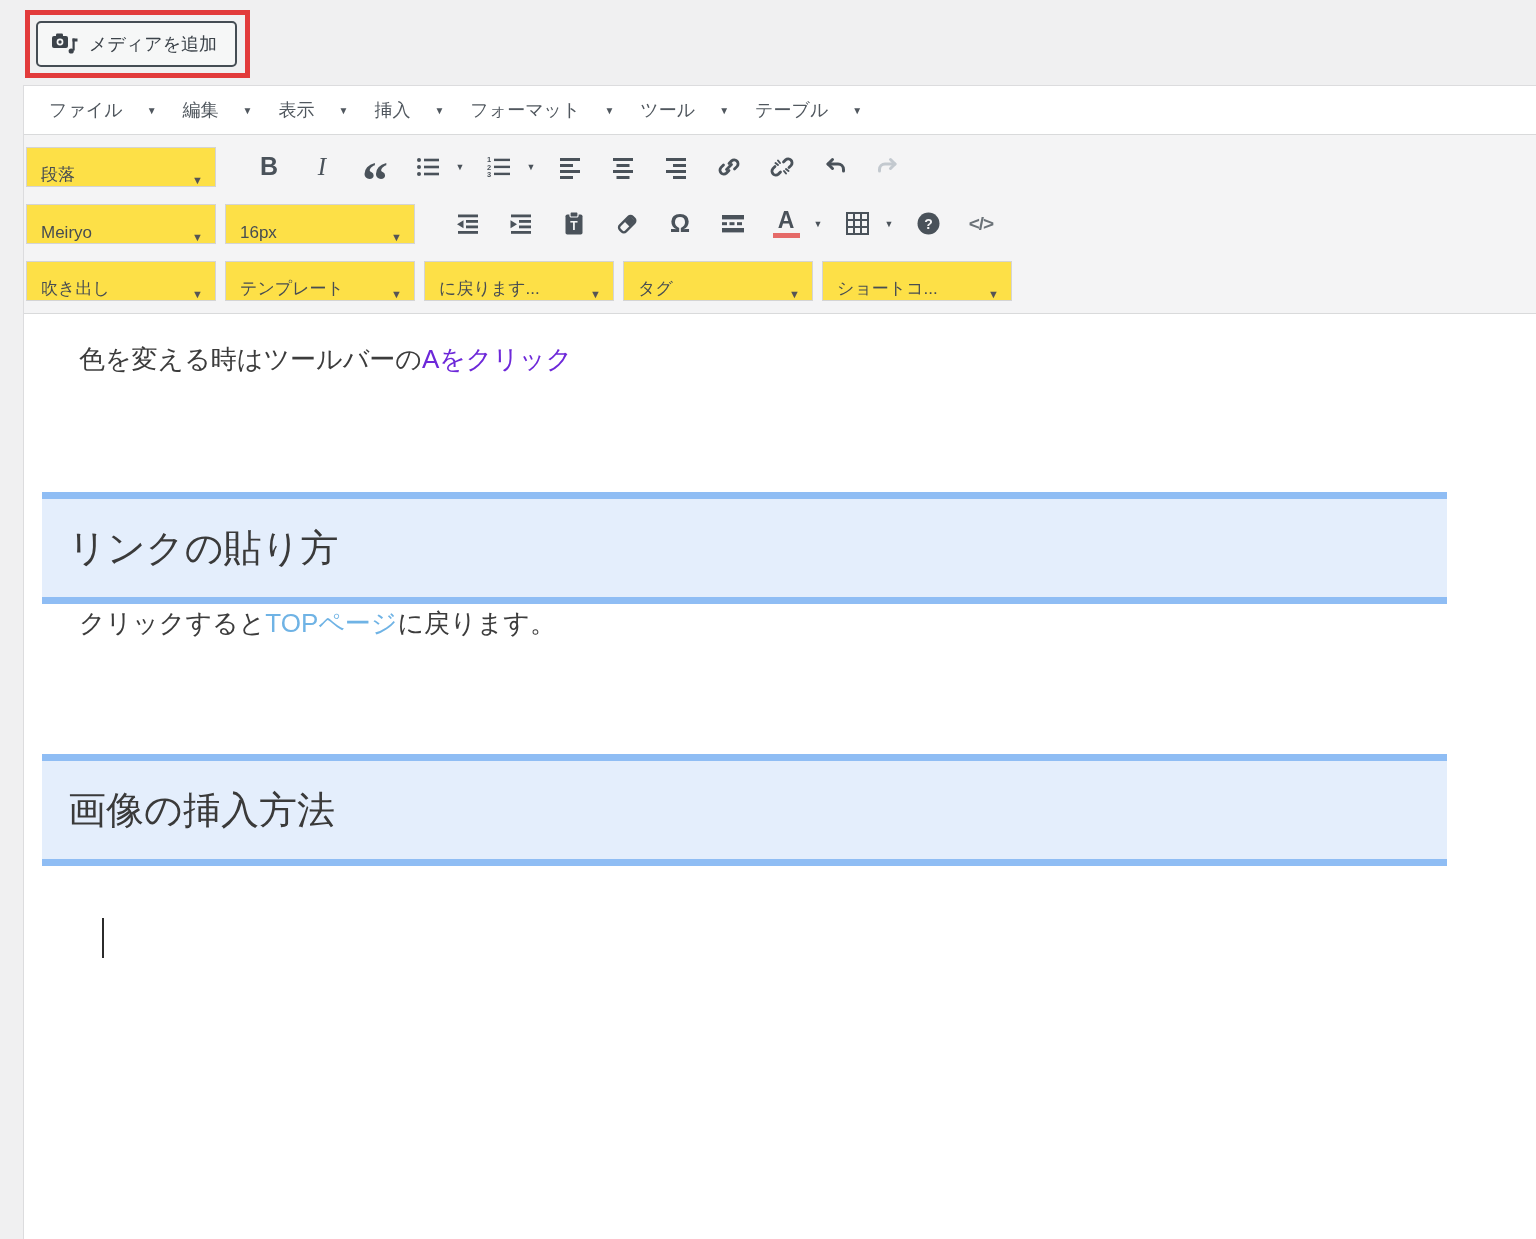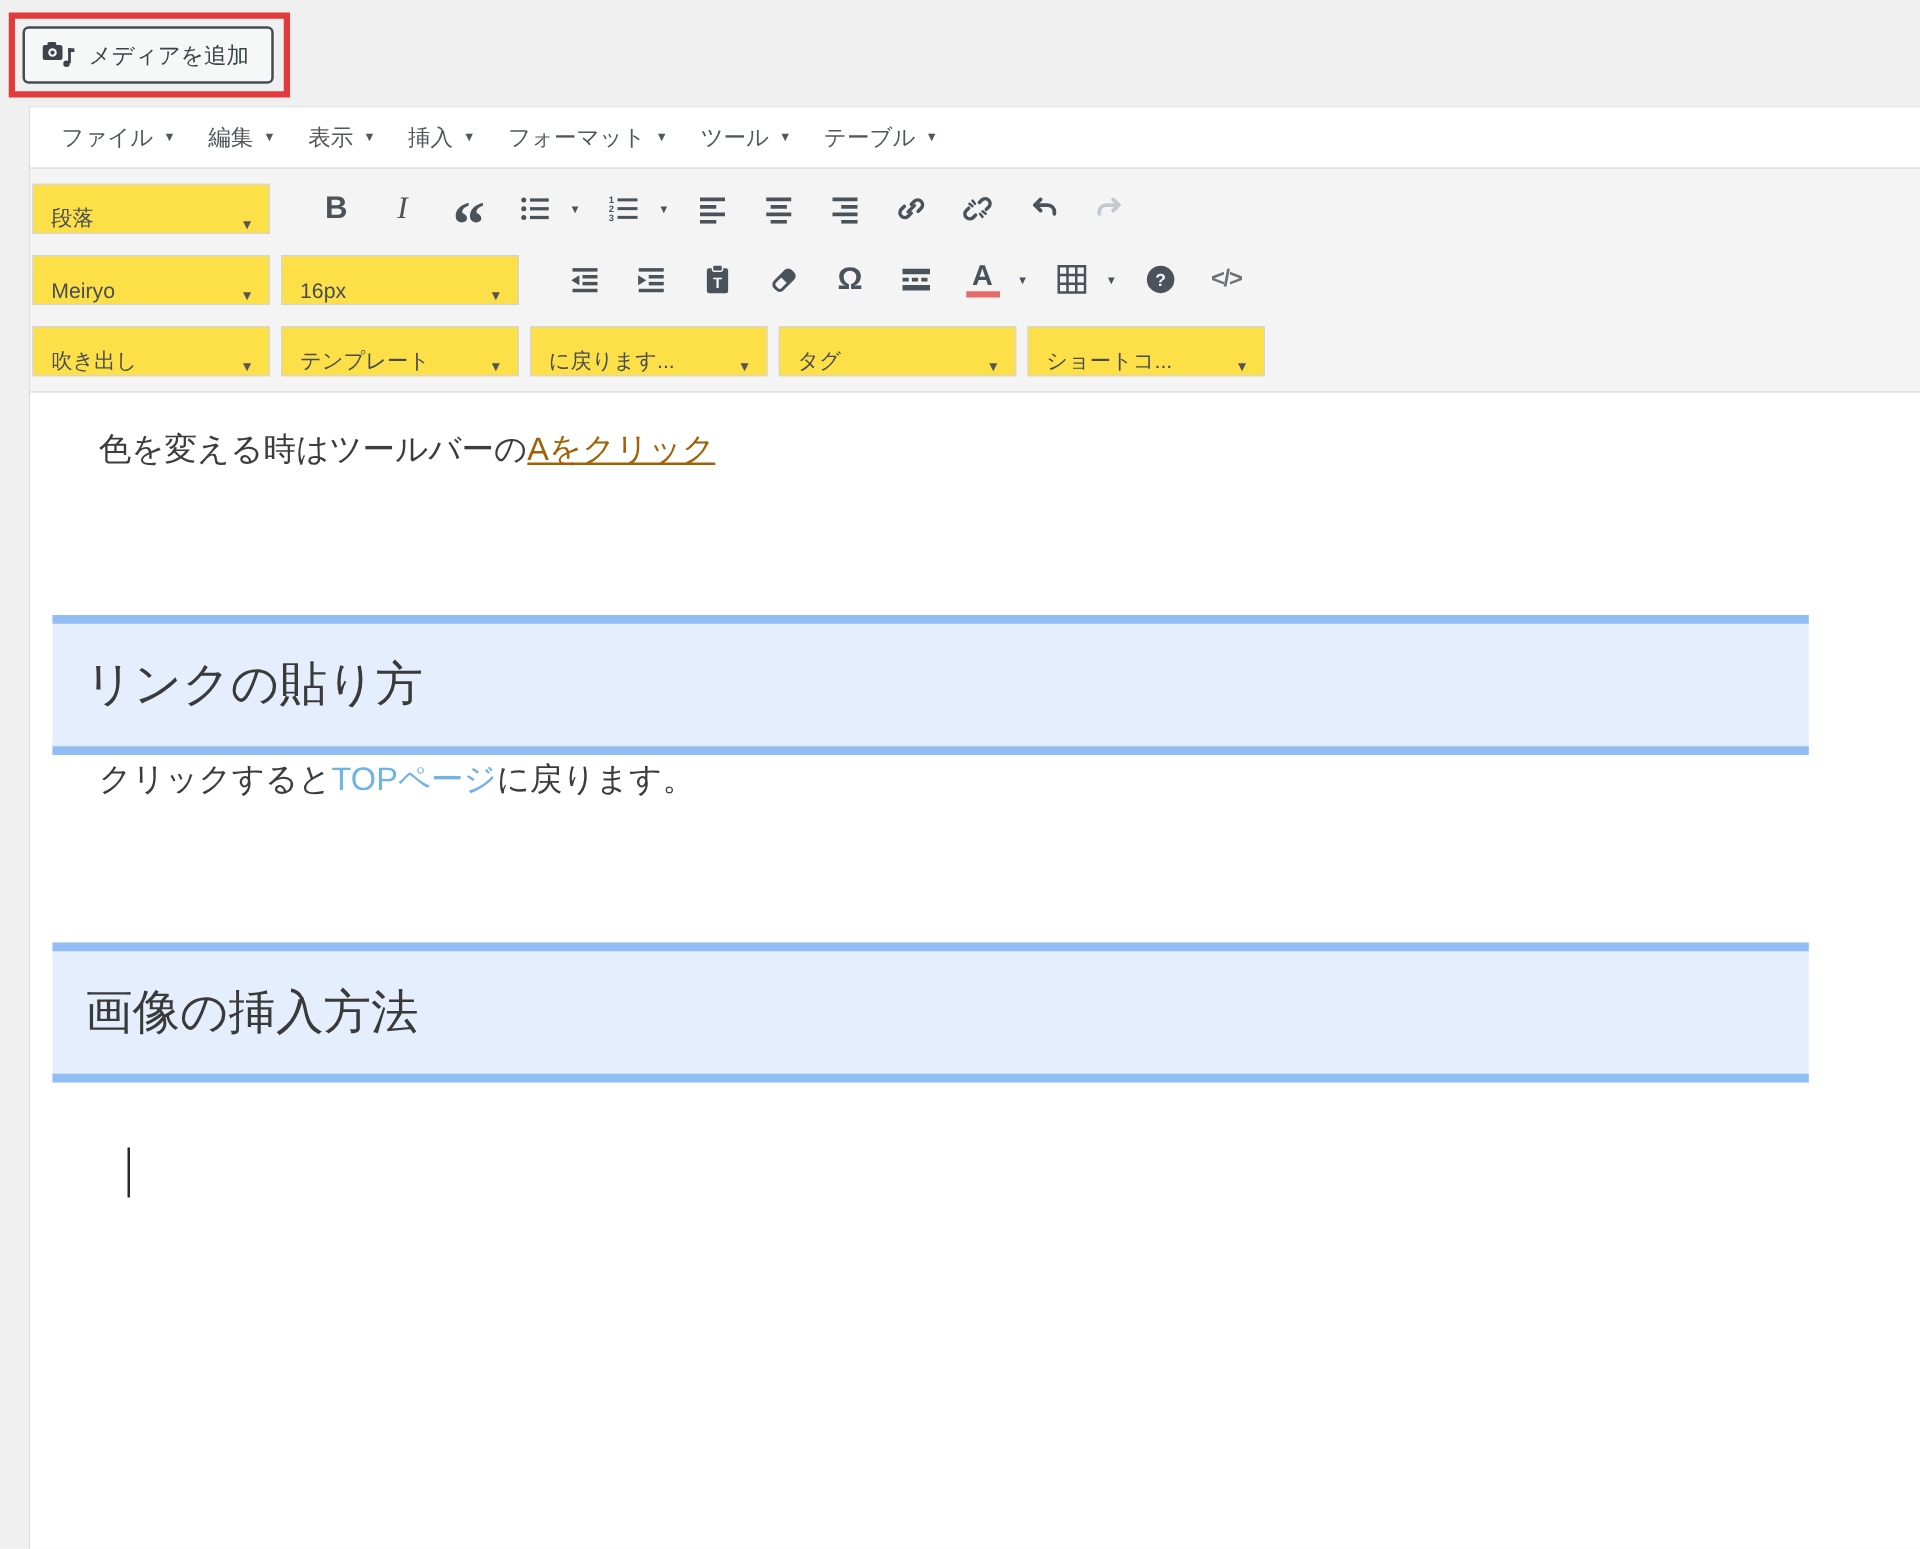--- a/index.html
+++ b/index.html
@@ -6,21 +6,21 @@
   body{
     width:1536px;height:1239px;
     background:#f0f0f1;
     font-family:"Liberation Sans","DejaVu Sans",sans-serif;
     color:#3c434a;
     overflow:hidden;
     position:relative;
   }
   
   .media-frame{
-    position:absolute;left:7px;top:10px;
+    position:absolute;left:25px;top:10px;
     border:5px solid #e23b3b;
     padding:6px 8px 6px 6px;
   }
   .add-media-btn{
     display:inline-flex;align-items:center;gap:11px;
     height:46px;padding:0 18px 0 14px;
     background:#f6f7f7;
     border:2px solid #454d54;border-radius:5px;
     font-size:18px;color:#3c434a;
     cursor:pointer;
@@ -32,21 +32,21 @@
     background:#fff;
     border-top:1px solid #dcdcde;
     border-left:1px solid #dcdcde;
   }
   
   .menubar{
     height:48px;display:flex;align-items:center;
     background:#fff;padding:0 0 0 12px;
   }
   .menu-item{
-    display:flex;align-items:center;gap:8px;
+    display:flex;align-items:center;gap:24px;
     padding:0 13px;height:100%;
     font-size:18px;color:#50575e;cursor:pointer;
   }
   .menu-caret{font-size:10px;color:#50575e;}
   
   .toolbars{
     background:#f4f4f5;
     border-top:1px solid #d9dadb;
     border-bottom:1px solid #d9dadb;
     padding:3px 0 4px 0;
@@ -86,21 +86,21 @@
   .gap2{width:21px;flex:0 0 auto;}
   
   .content{
     padding-top:26px;
     font-size:26px;color:#3c3c3c;line-height:38px;
     height:calc(100% - 320px);
     cursor:text;
   }
   .content p{margin:0;padding-left:55px;}
   .p1{margin-top:0;}
-  .red-text{color:#a16207;text-decoration:underline;}
+  .red-text{color:#6d28d9;}
   .doc-link{color:#6fb3e5;cursor:pointer;}
   .h-box{
     margin:114px 89px 0 18px;
     background:#e4eefc;
     border-top:7px solid #8fbdf4;
     border-bottom:7px solid #8fbdf4;
     padding:25px 0 25px 26px;
     font-size:38px;line-height:48px;color:#3a3a3a;
     font-weight:normal;
   }

